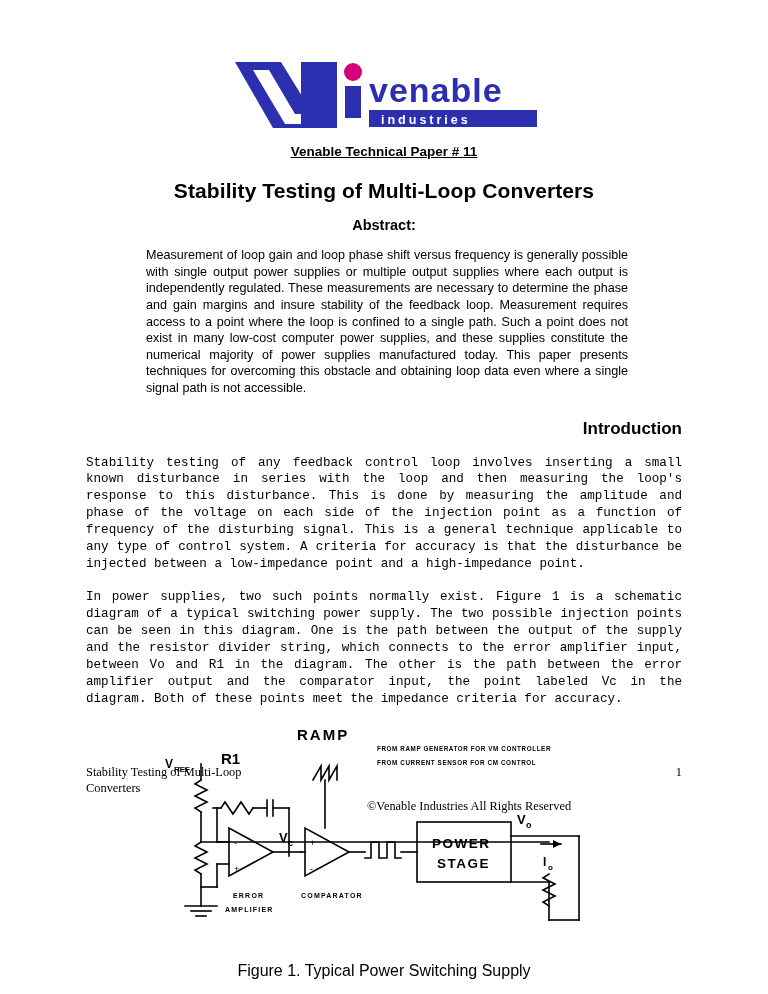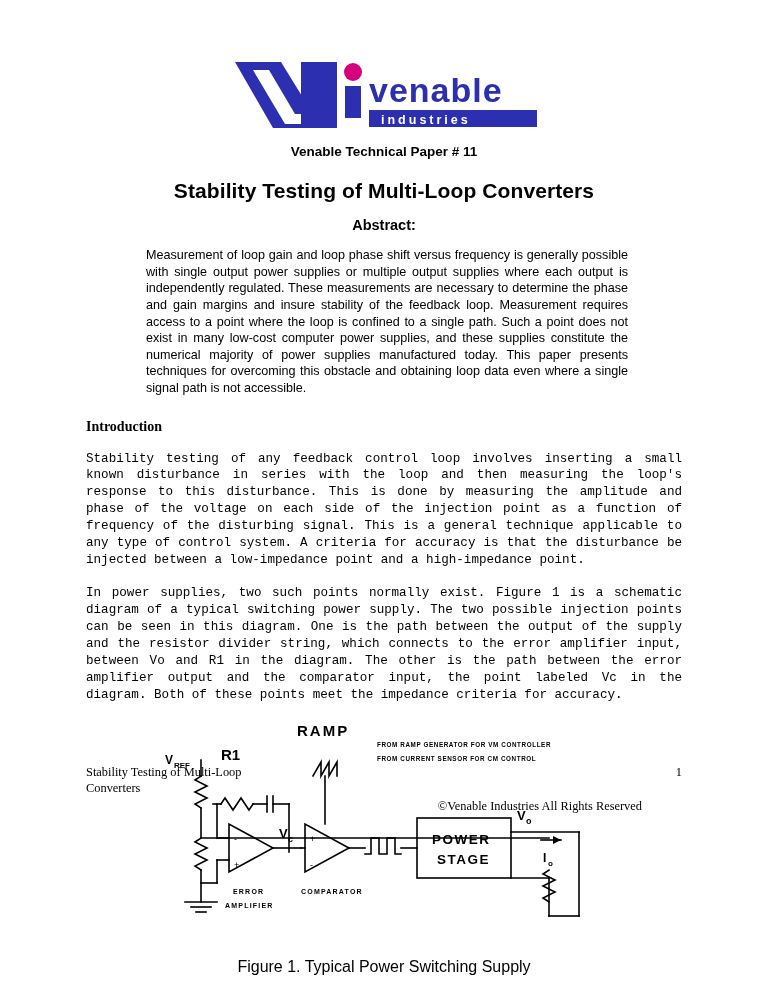--- a/index.html
+++ b/index.html
@@ -31,20 +31,21 @@
   }
   .logo-svg { display: inline-block; }
 
   
   .paper-number {
     text-align: center;
     font-family: "Liberation Sans", sans-serif;
     font-weight: bold;
     font-size: 13.5px;
     margin-top: 10px;
+    text-decoration: underline;
   }
   .paper-title {
     text-align: center;
     font-family: "Liberation Sans", sans-serif;
     font-weight: bold;
     font-size: 21px;
     margin-top: 20px;
     letter-spacing: 0.1px;
   }
   .abstract-heading {
@@ -55,24 +56,24 @@
     margin-top: 2px;
   }
   .abstract-body {
     margin: 14px 54px 12px 60px;
     font-family: "Liberation Sans", sans-serif;
     font-size: 12.6px;
     line-height: 1.32;
     text-align: justify;
   }
   .section-heading {
-    text-align: left;
-    font-family: Liberation Serif, serif;
-    font-weight: bold;
-    font-size: 14px;
+    text-align: right;
+    font-family: Liberation Sans, sans-serif;
+    font-weight: bold;
+    font-size: 17px;
     margin-top: 22px;
   }
   .body-par {
     font-family: Liberation Mono, monospace;
     font-size: 12.6px;
     line-height: 1.345;
     text-align: justify;
     margin-top: 16px;
   }
 
@@ -94,21 +95,21 @@
     left: 86px;
     right: 86px;
     bottom: 38px;
     font-family: "Liberation Serif", serif;
     font-size: 12.4px;
     display: flex;
     justify-content: space-between;
     align-items: flex-start;
   }
   .footer-left { width: 200px; line-height: 1.25; }
-  .footer-center { flex: 1; text-align: right; padding-left: 10px; margin-top: 34px;}
+  .footer-center { flex: 1; text-align: center; padding-left: 10px; margin-top: 34px;}
   .footer-right { width: 40px; text-align: right; }
 </style>
 </head>
 <body>
 
 <div class="page">
 
   <div class="logo-block">
     <svg class="logo-svg" width="310" height="72" viewBox="0 0 310 72">
 

